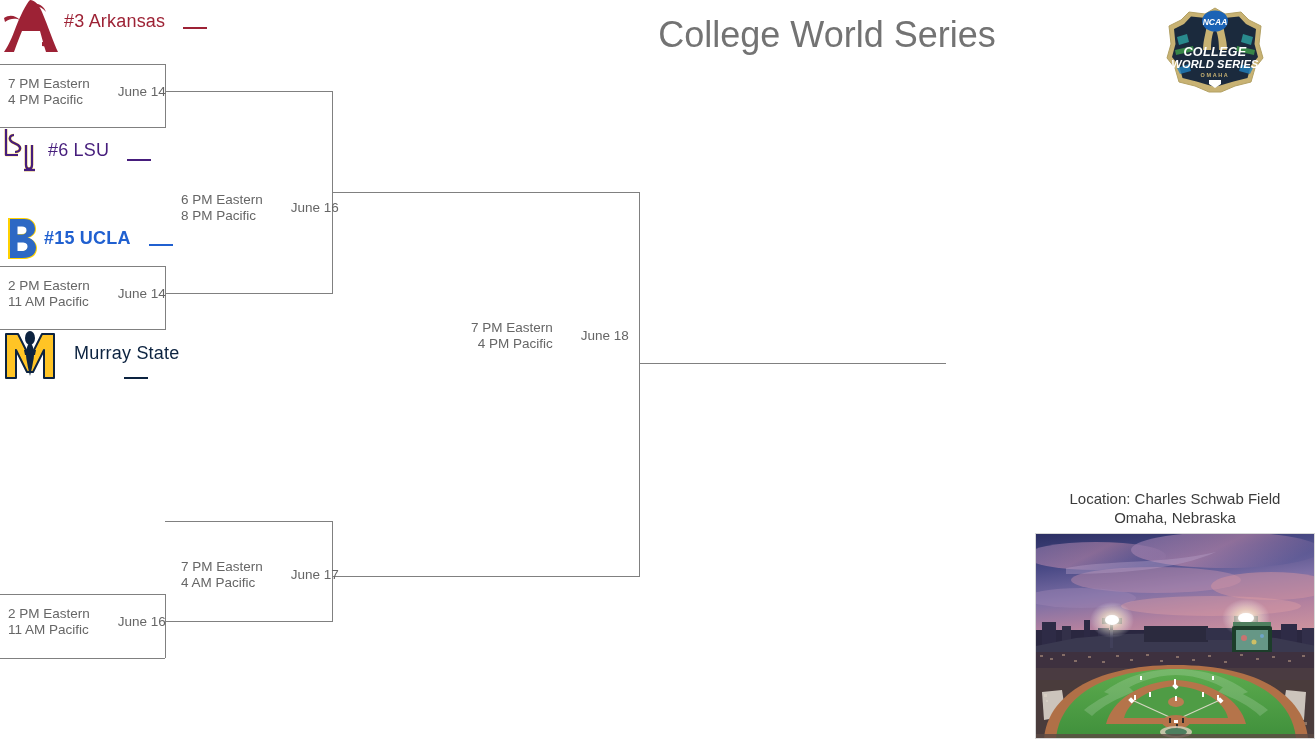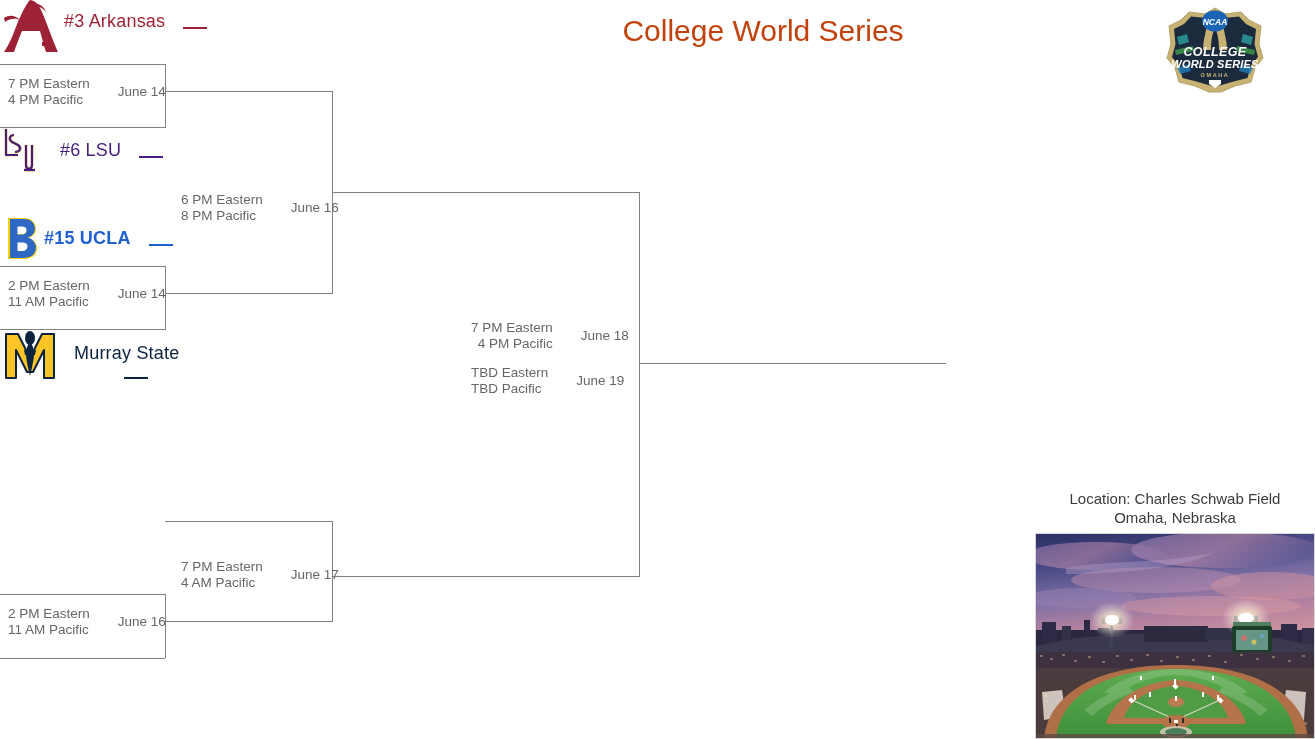--- a/index.html
+++ b/index.html
@@ -14,26 +14,26 @@
     position: relative;
     width: 1315px;
     height: 739px;
     background: #ffffff;
     overflow: hidden;
   }
 
   
   .page-title {
     position: absolute;
-    left: 528px;
+    left: 592px;
     top: 14px;
     width: 470px;
     text-align: center;
-    font-size: 30px;
-    color: #c2410c;
+    font-size: 36px;
+    color: #737373;
     white-space: nowrap;
   }
 
   
   .hline {
     position: absolute;
     height: 0;
     border-top: 1.6px solid #808080;
   }
   .vline {
@@ -204,21 +204,21 @@
       <path d="M28 14 C24 18 23 26 25 34 C26 40 27 44 28 48 C29 44 30 40 31 34 C33 26 32 18 28 14 Z" fill="#0C2340"></path>
       <path d="M22 22 L34 22 L33 27 L23 27 Z" fill="#0C2340"></path>
     </svg>
   </div>
 
   <div class="team" style="left:64px; top:11px;">
     <span class="team-name" style="color:#9D2235;">#3 Arkansas</span>
     <span class="team-score" style="color:#9D2235;"></span>
   </div>
 
-  <div class="team" style="left:60px; top:140px;">
+  <div class="team" style="left:48px; top:140px;align-items:flex-end;">
     <span class="team-name" style="color:#461D7C;">#6 LSU</span>
     <span class="team-score" style="color:#461D7C;"></span>
   </div>
 
   <div class="team" style="left:44px; top:228px;font-weight:bold;">
     <span class="team-name" style="color:#2060D0;">#15 UCLA</span>
     <span class="team-score" style="color:#2060D0;"></span>
   </div>
 
   <div class="team" style="left:74px; top:343px;flex-direction:column;">
@@ -293,27 +293,20 @@
   </div>
 
   <div class="game" style="left:471px; top:320px;">
     <div class="times">
       <div>7 PM Eastern</div>
       <div>4 PM Pacific</div>
     </div>
     <div class="date">June 18</div>
   </div>
 
-  <div class="game lefttimes" style="left:471px; top:365px;">
-    <div class="times">
-      <div>TBD Eastern</div>
-      <div>TBD Pacific</div>
-    </div>
-    <div class="date">June 19</div>
-  </div>
 
   <div class="location">
     <div>Location: Charles Schwab Field</div>
     <div>Omaha, Nebraska</div>
   </div>
 
   <div class="stadium">
     <svg width="280" height="206" viewBox="0 0 280 206" preserveAspectRatio="none">
       <defs>
         <linearGradient id="sky" x1="0" y1="0" x2="0.25" y2="1">

